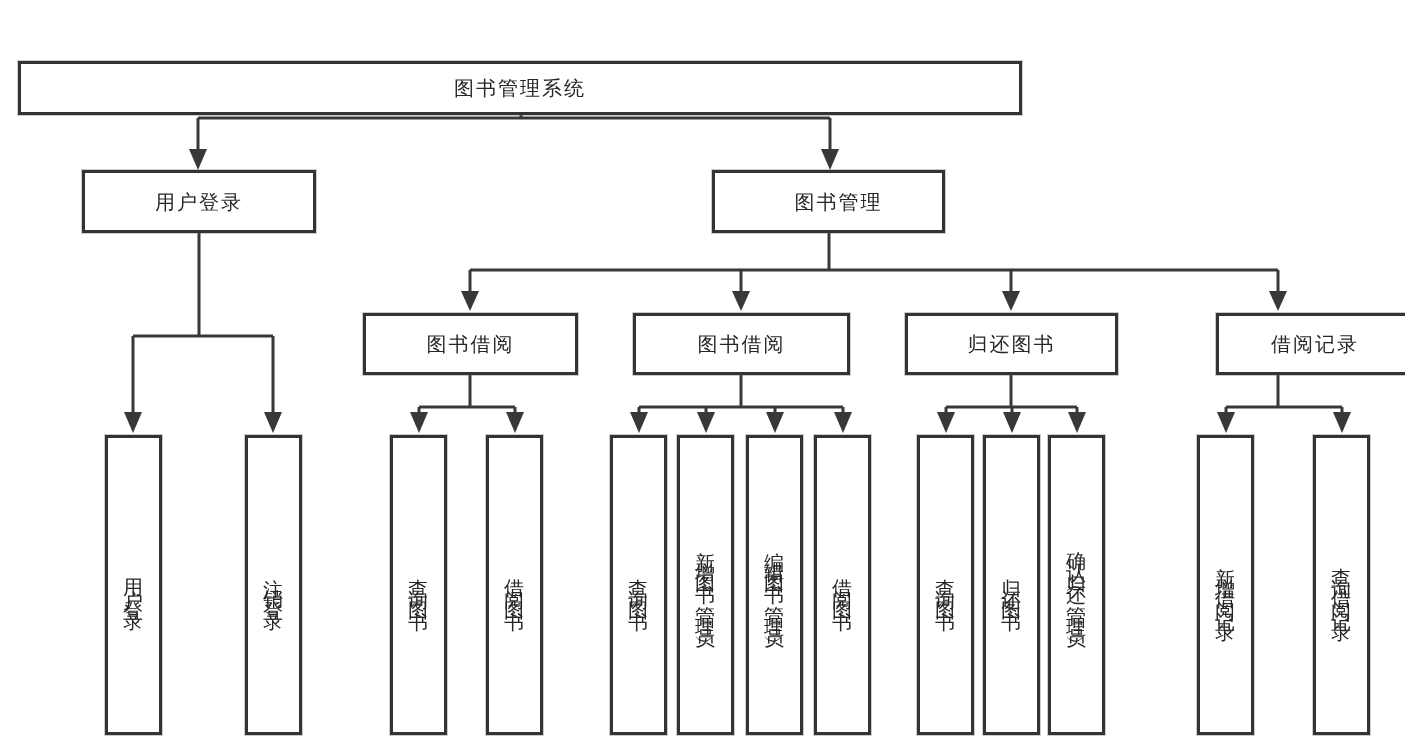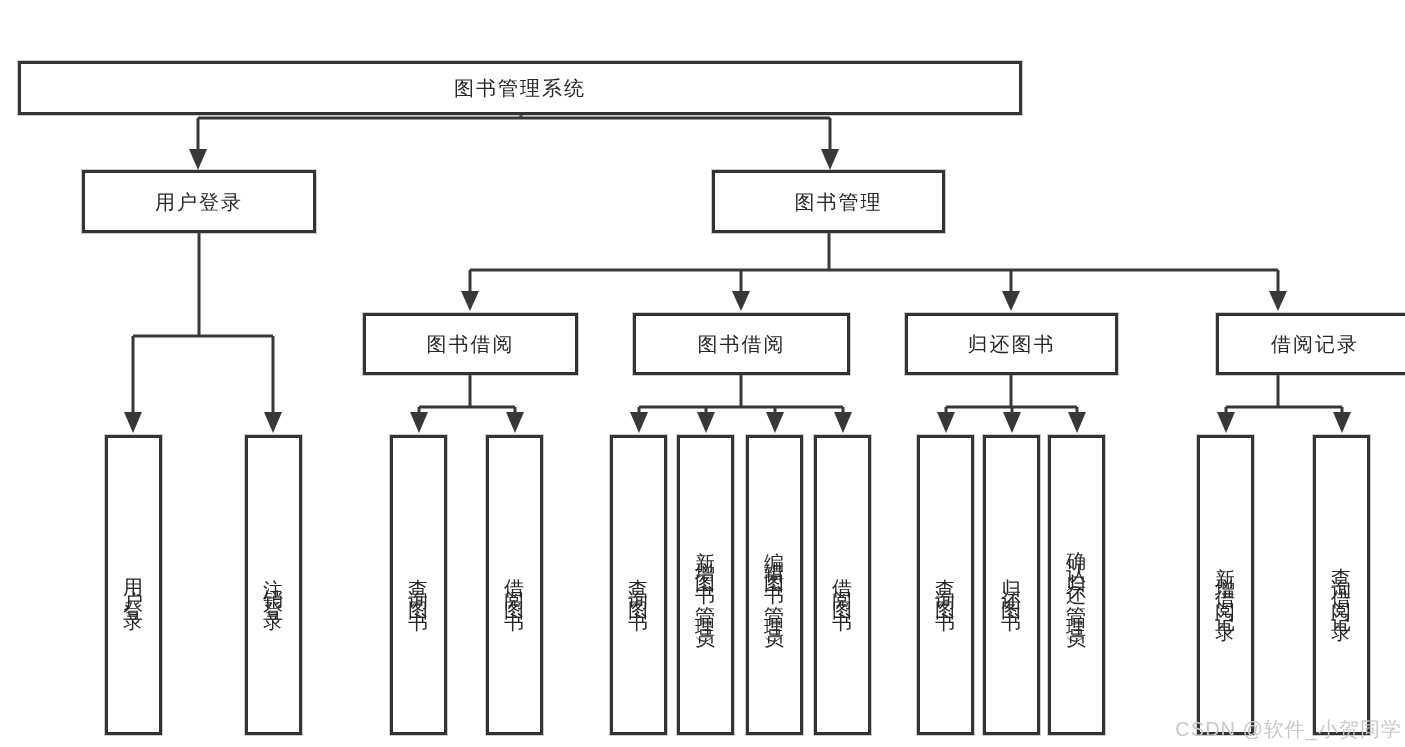--- a/index.html
+++ b/index.html
@@ -176,15 +176,14 @@
     <span>确认归还（管理员）</span>
   </div>
 
   <div class="node vnode" style="left:1197px;">
     <span>新增借阅记录</span>
   </div>
   <div class="node vnode" style="left:1313px;">
     <span>查询借阅记录</span>
   </div>
 
-  <div class="watermark">CSDN @软件_小贺同学</div>
 
 </div>
 
 </body></html>

